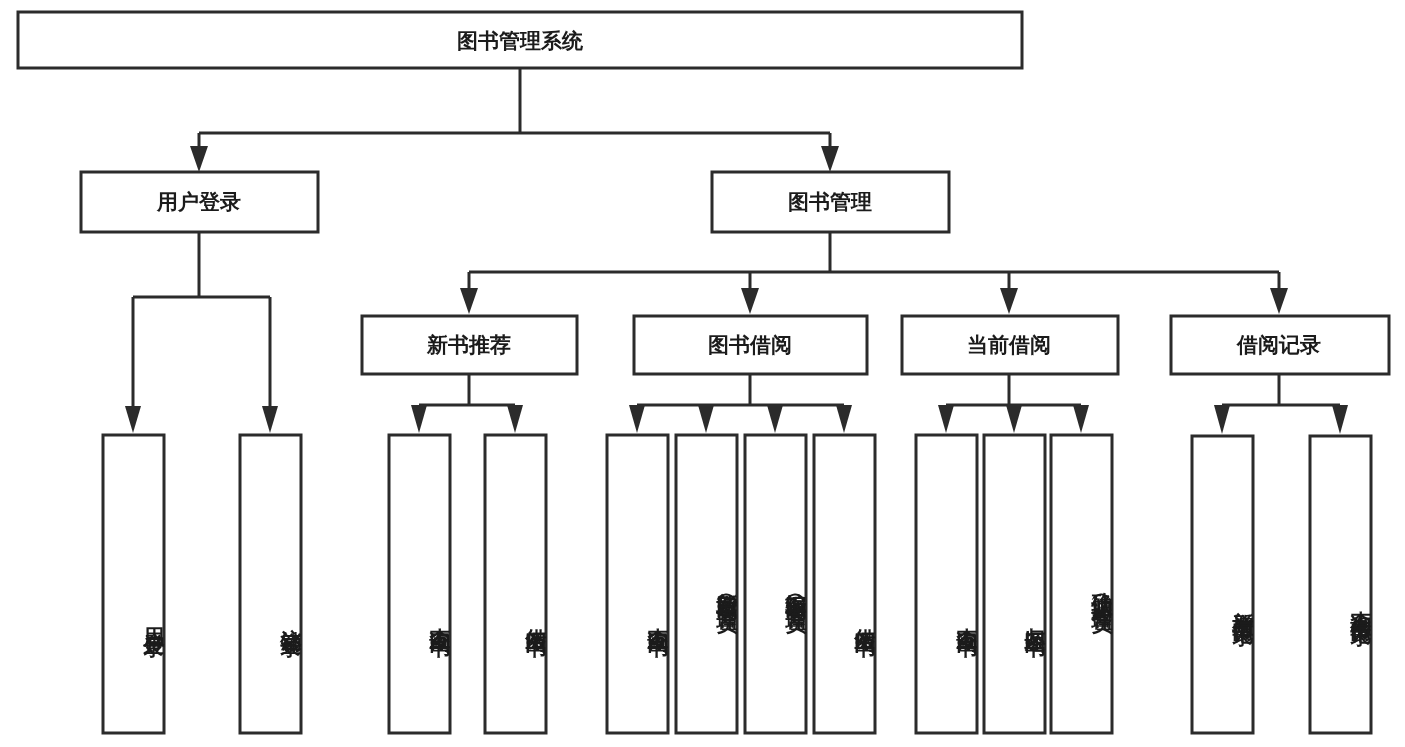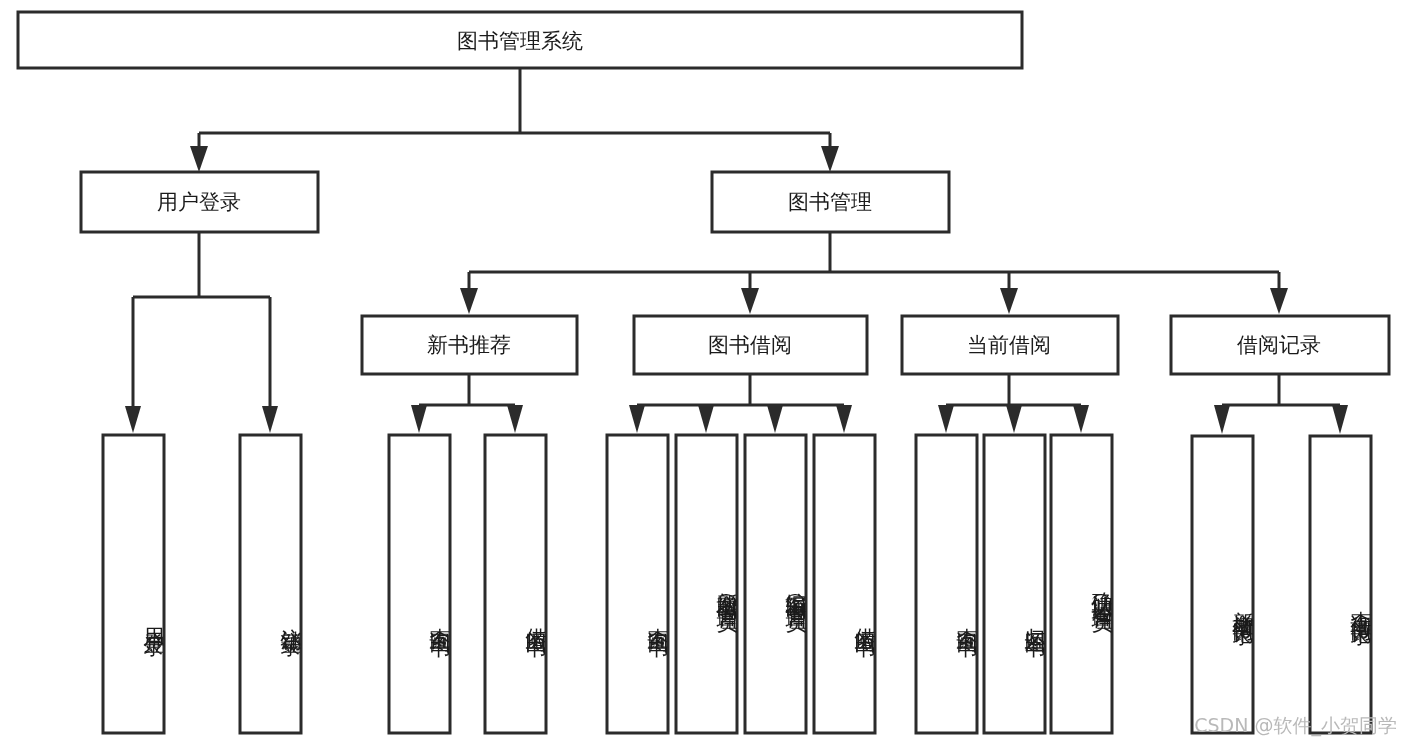--- a/index.html
+++ b/index.html
@@ -9,20 +9,21 @@
   }
   body {
     font-family: "DejaVu Sans", "Liberation Sans", sans-serif;
   }
   #stage {
     position: relative;
     width: 1405px;
     height: 747px;
     background: #ffffff;
     overflow: hidden;
+    font-weight: bold;
   }
   svg#diagram {
     position: absolute;
     left: 0;
     top: 0;
     width: 1405px;
     height: 747px;
   }
   .node-rect {
     fill: #ffffff;
@@ -197,15 +198,14 @@
   <div class="vlabel" style="left:745px; top:443px; width:61px; height:290px;">编辑图书（管理员）</div>
   <div class="vlabel" style="left:814px; top:500px; width:61px; height:233px;">借阅图书</div>
 
   <div class="vlabel" style="left:916px; top:500px; width:61px; height:233px;">查询图书</div>
   <div class="vlabel" style="left:984px; top:500px; width:61px; height:233px;">归还图书</div>
   <div class="vlabel" style="left:1051px; top:443px; width:61px; height:290px;">确认归还（管理员）</div>
 
   <div class="vlabel" style="left:1192px; top:472px; width:61px; height:261px;">新增借阅记录</div>
   <div class="vlabel" style="left:1310px; top:472px; width:61px; height:261px;">查询借阅记录</div>
 
-  <div class="watermark">CSDN @软件_小贺同学</div>
 
 </div>
 
 </body></html>

